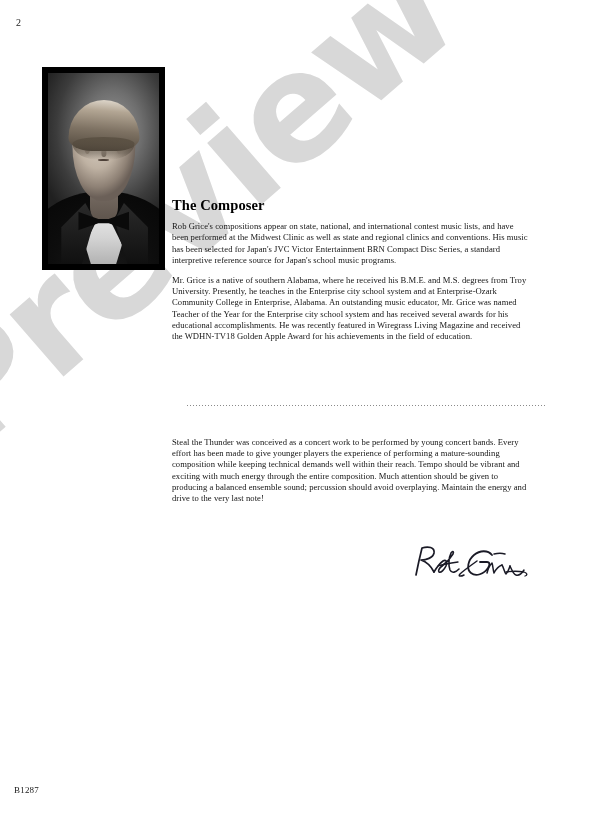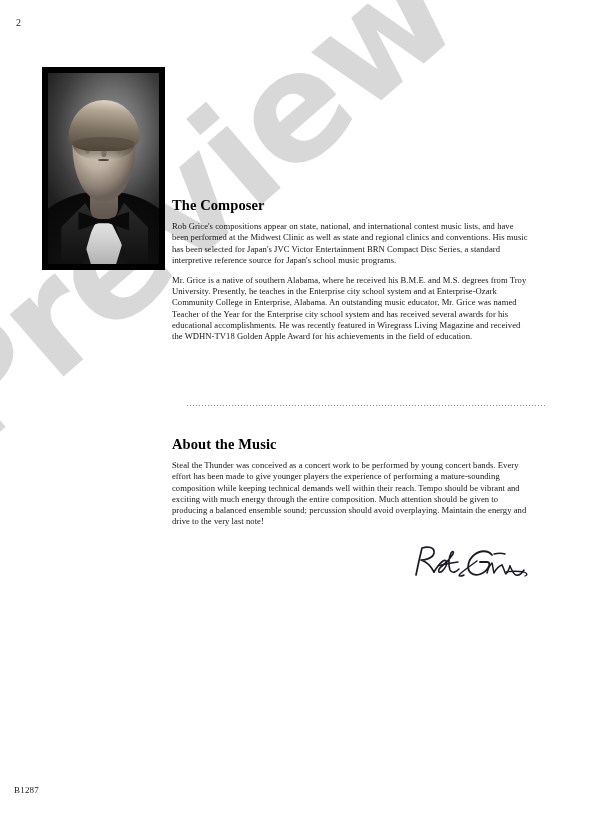--- a/index.html
+++ b/index.html
@@ -327,21 +327,20 @@
 
 <div class="col" id="composer-section">
   <h2 class="section-heading">The Composer</h2>
   <p class="body-text">Rob Grice's compositions appear on state, national, and international contest music lists, and have been performed at the Midwest Clinic as well as state and regional clinics and conventions. His music has been selected for Japan's JVC Victor Entertainment BRN Compact Disc Series, a standard interpretive reference source for Japan's school music programs.</p>
   <p class="body-text"><span>Mr. Grice is a native of southern Alabama, where he received his B.M.E. and M.S. degrees from Troy University. Presently, he teaches in the Enterprise city school system and at Enterprise-Ozark Community College in Enterprise, Alabama.  An outstanding music educator, Mr. Grice was named Teacher of the Year for the Enterprise city school system and has received several awards for his educational accomplishments. He was recently featured in </span><span class="italic">Wiregrass Living Magazine</span><span> and received the WDHN-TV18 Golden Apple Award for his achievements in the field of education.</span></p>
 </div>
 
 <div id="divider"></div>
 
 <div class="col" id="music-section">
-  <h2 class="section-heading">About the Music</h2>
   <p class="body-text"><span class="italic">Steal the Thunder</span><span> was conceived as a concert work to be performed by young concert bands. Every effort has been made to give younger players the experience of performing a mature-sounding composition while keeping technical demands well within their reach. Tempo should be vibrant and exciting with much energy through the entire composition. Much attention should be given to producing a balanced ensemble sound; percussion should avoid overplaying. Maintain the energy and drive to the very last note!</span></p>
 </div>
 
 <div id="signature">
   <svg viewBox="0 0 125 56" xmlns="http://www.w3.org/2000/svg" aria-hidden="true">
     <g fill="none" stroke="#1a1a26" stroke-linecap="round" stroke-linejoin="round">
 
       <path d="M8 36 C10 26, 12 17, 14 9 C20 7, 27 8, 26 14 C25 19, 18 21, 13 21 C19 23, 23 27, 26 33" stroke-width="1.7"></path>
 
       <path d="M26 33 C29 28, 32 24, 35 22 C38 20, 40 23, 38 27 C36 31, 33 34, 31 33 C30 32, 31 29, 34 27" stroke-width="1.6"></path>

